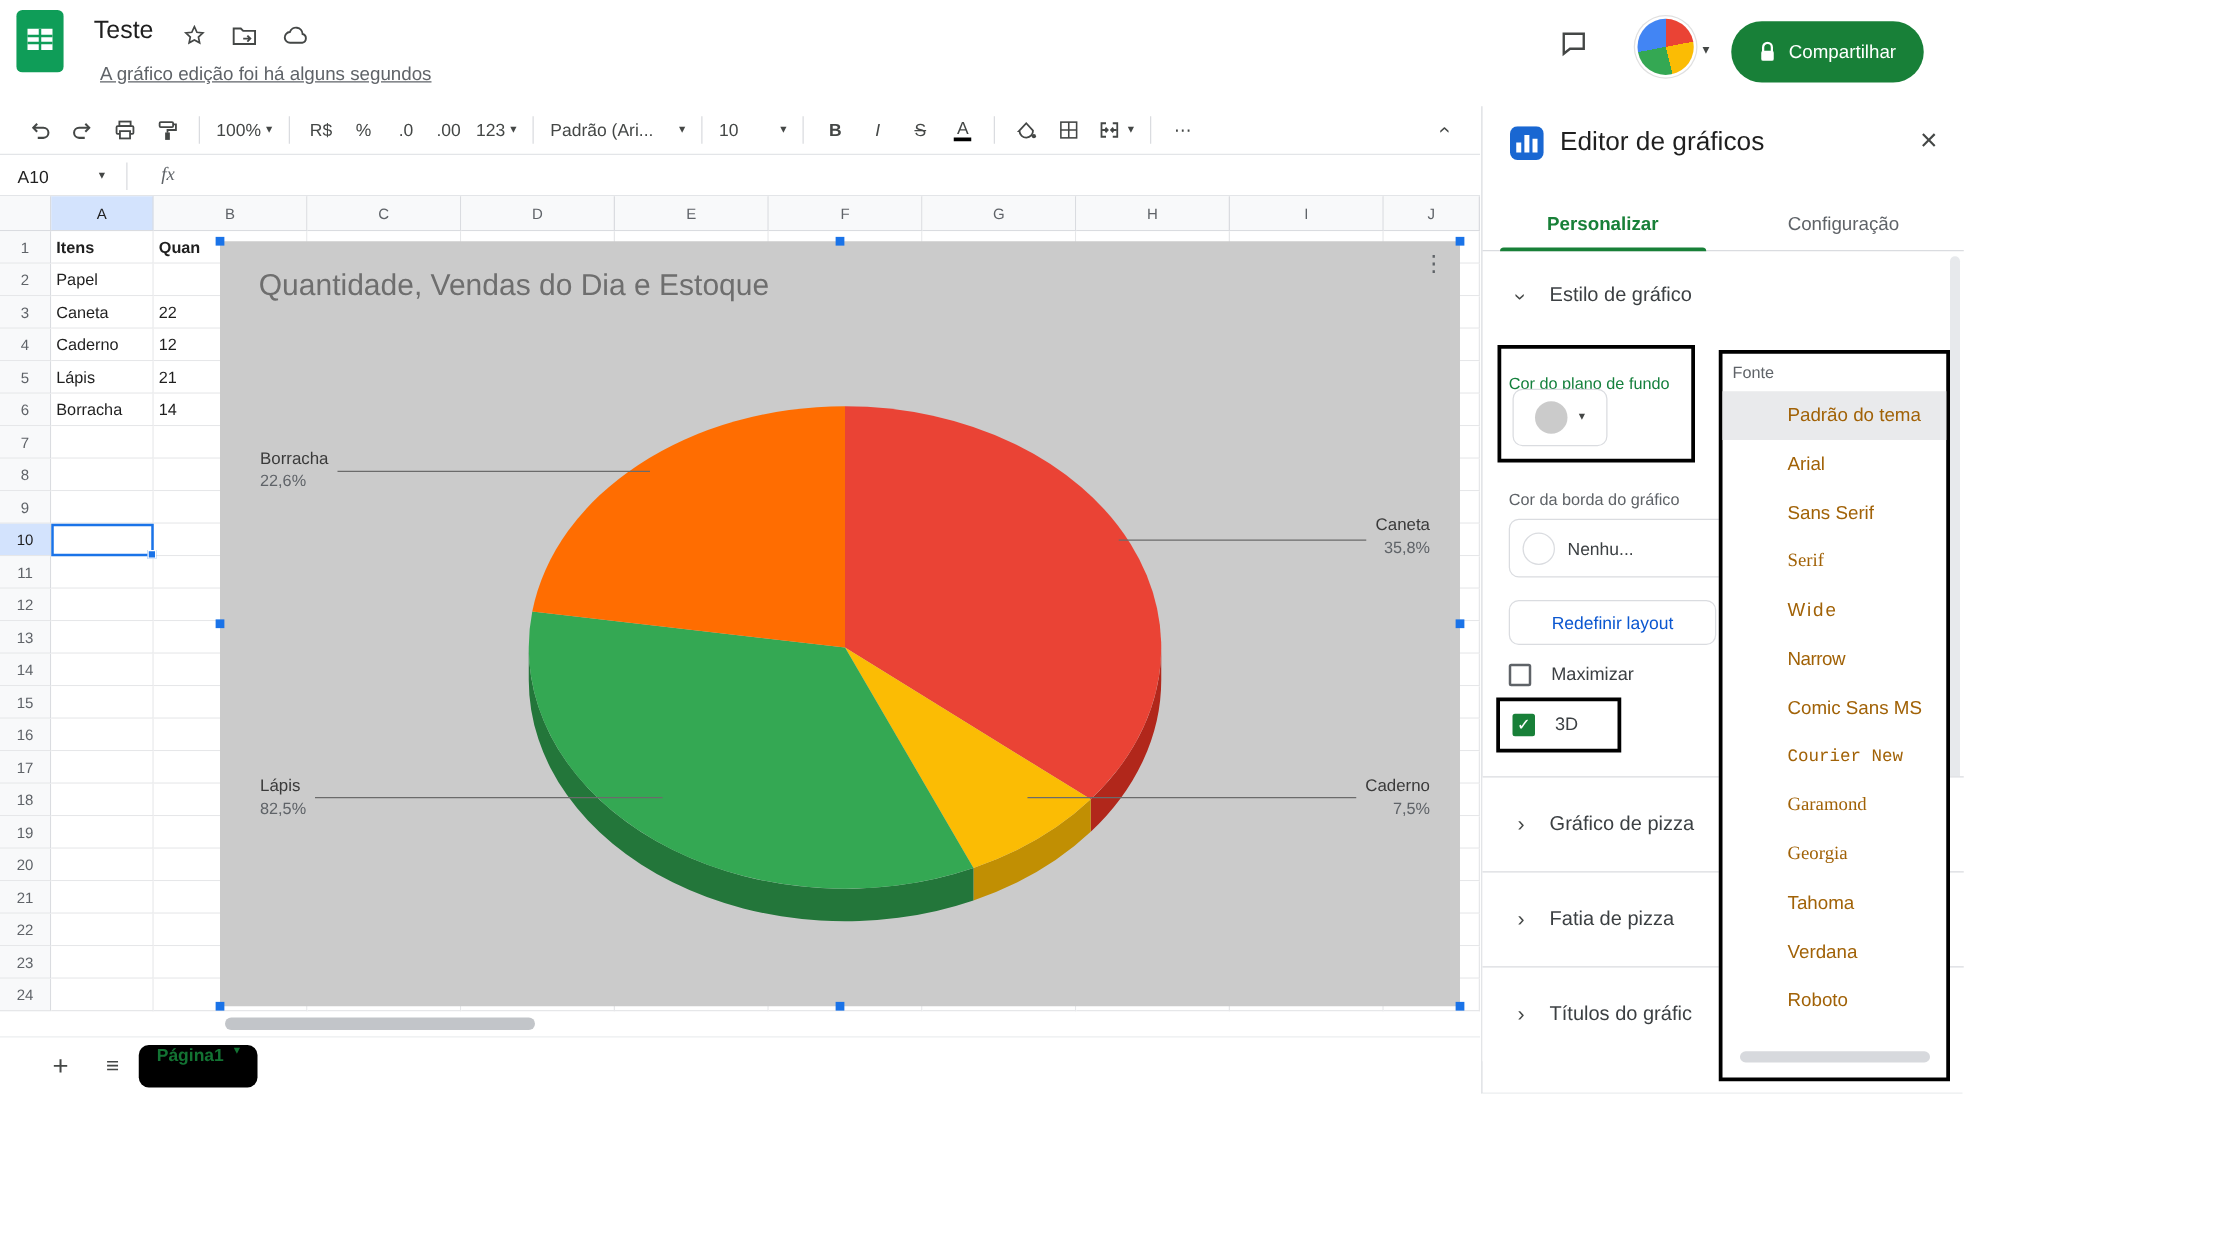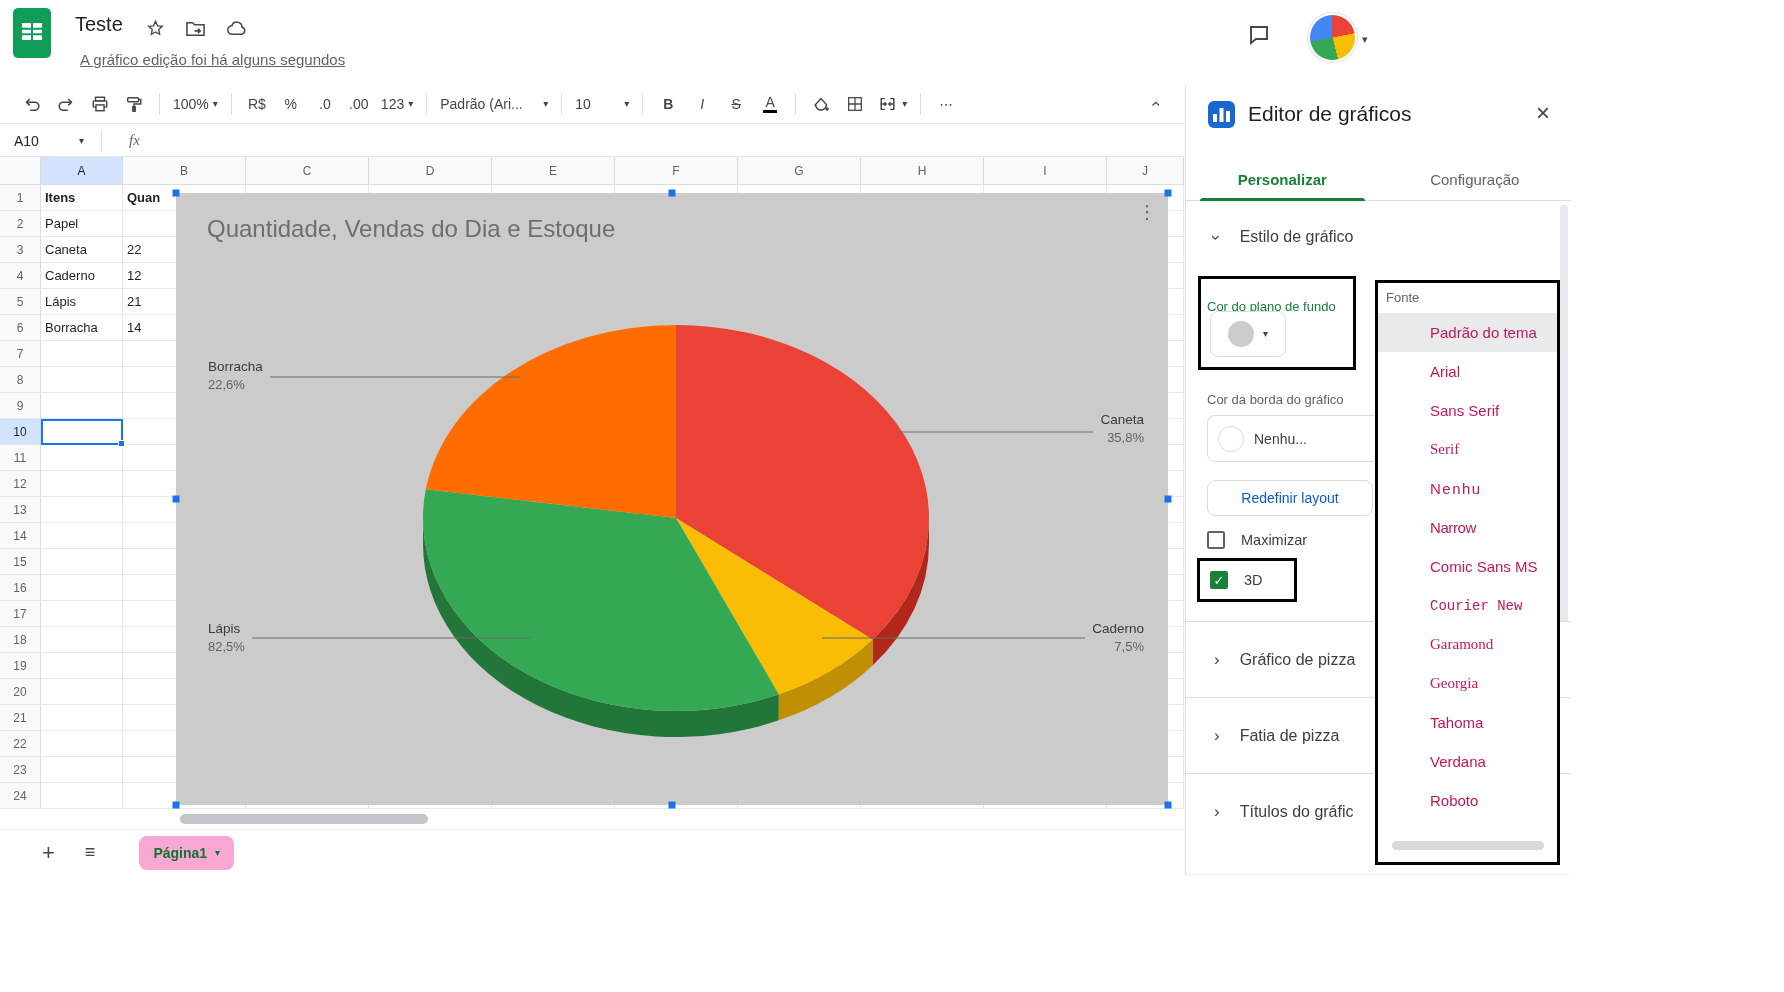--- a/index.html
+++ b/index.html
@@ -59,21 +59,21 @@
 .handle{position:absolute;width:7px;height:7px;background:#1a73e8;transform:translate(-50%,-50%)}
 .pie-label{position:absolute;line-height:18px;font-size:13.5px;color:#3a3a3a}
 .pie-label .pl-pct{font-size:13px;color:#5f6368}
 .pie-label.right{text-align:right}
 
 
 #hthumb{position:absolute;left:180px;top:814px;width:248px;height:10px;border-radius:5px;background:#c2c5c9}
 #tabbar{position:absolute;left:0;top:829px;width:1184px;height:46px;background:#fff;border-top:1px solid #eceef0;display:flex;align-items:center}
 #add-sheet{margin-left:42px;font-size:22px;color:#444746}
 #all-sheets{margin-left:30px;font-size:18px;color:#444746}
-#sheet-tab{margin-left:44px;height:34px;display:flex;align-items:center;gap:8px;padding:0 14px;background:#f9a8d4;border-radius:8px;color:#137333;font-weight:700;font-size:14px}
+#sheet-tab{margin-left:16px;height:34px;display:flex;gap:8px;padding:0 14px;background:#000000;border-radius:8px;color:#137333;font-weight:700;font-size:14px}
 
 
 #panel{position:absolute;left:1185px;top:85px;width:385px;height:790px;background:#fff;border-left:1px solid #dadce0;border-bottom:1px solid #eceef0;z-index:20}
 .pabs{position:absolute}
 #panel-title{left:62px;top:17px;font-size:21px;color:#1f1f1f}
 #panel-close{left:350px;top:14px;font-size:24px;color:#444746}
 #ptabs{left:0;top:73px;width:385px;height:43px;display:flex;border-bottom:1px solid #dadce0}
 .ptab{flex:1;display:flex;align-items:center;justify-content:center;font-size:15px;color:#5f6368;position:relative}
 .ptab.active{color:#188038;font-weight:700}
 .ptab.active::after{content:"";position:absolute;left:14px;right:14px;bottom:-1px;height:3px;border-radius:3px 3px 0 0;background:#188038}
@@ -93,21 +93,21 @@
 .cb{width:18px;height:18px;border:2px solid #5f6368;border-radius:2px;background:#fff;flex:none}
 .cb.checked{background:#188038;border-color:#188038;color:#fff;display:flex;align-items:center;justify-content:center;font-size:13px}
 #threedbox{left:11px;top:473px;width:100px;height:44px;border:3px solid #000;display:flex;align-items:center;gap:16px;padding-left:10px;font-size:14.5px;color:#3c4043;background:#fff}
 .col-row{position:absolute;left:0;width:385px;height:76px;border-top:1px solid #dadce0;display:flex;align-items:center;gap:20px;padding-left:28px;font-size:16px;color:#3c4043;background:#fff}
 #panel-scroll{left:374px;top:120px;width:8px;height:600px;background:#e7e9ec;border-radius:4px}
 
 
 #font-menu{position:absolute;left:1375px;top:280px;width:185px;height:585px;background:#fff;border:3px solid #000;z-index:40}
 #fm-label{position:absolute;left:8px;top:7px;font-size:13px;color:#5f6368}
 #fm-items{position:absolute;left:0;top:30px;width:179px}
-.fm-item{height:39px;display:flex;align-items:center;padding-left:52px;font-size:15px;color:#be185d;white-space:nowrap;overflow:hidden}
+.fm-item{height:39px;display:flex;align-items:center;padding-left:52px;font-size:15px;color:#a16207;white-space:nowrap;overflow:hidden}
 .fm-item.sel{background:#e9eaec}
 .fm-item.serif{font-family:"Liberation Serif","DejaVu Serif",serif}
 .fm-item.mono{font-family:"Liberation Mono","DejaVu Sans Mono",monospace;font-size:14px}
 .fm-item.wide{letter-spacing:1.5px}
 .fm-item.narrow{letter-spacing:-.4px}
 #fm-scroll{position:absolute;left:14px;bottom:12px;width:152px;height:9px;background:#d7d9dd;border-radius:5px}
 </style>
 </head>
 <body>
 
@@ -143,20 +143,29 @@
     <div id="menubar">
       <span id="last-edit">A gráfico edição foi há alguns segundos</span>
     </div>
     <div id="comment-btn">
       <span><svg width="26" height="24" viewBox="0 0 24 24" fill="none" stroke="#444746" stroke-width="1.9">
             <path d="M4 4h16v12H9l-5 4z"></path>
           </svg></span>
     </div>
     <div id="avatar"></div>
     <div id="avatar-caret">▾</div>
+    <div id="share-btn">
+      <span>
+          <svg width="14" height="17" viewBox="0 0 14 17">
+            <path d="M3.5 8V4.8a3.5 3.5 0 0 1 7 0V8" fill="none" stroke="#fff" stroke-width="1.8"></path>
+            <rect x="2" y="7.6" width="10" height="8" rx="1.5" fill="#fff"></rect>
+          </svg>
+        </span>
+      <span>Compartilhar</span>
+    </div>
   </div>
 
   <div id="toolbar">
     <span class="tb">
         <svg width="18" height="18" viewBox="0 0 20 20">
           <path d="M4 8h9a4.5 4.5 0 0 1 0 9H8" fill="none" stroke="#444746" stroke-width="1.8"></path>
           <path d="M7.5 4.5L4 8l3.5 3.5" fill="none" stroke="#444746" stroke-width="1.8"></path>
         </svg>
       </span>
     <span class="tb">
@@ -694,21 +703,21 @@
       </div>
     </div>
 
   <div id="font-menu">
     <div id="fm-label">Fonte</div>
     <div id="fm-items">
         <div class="fm-item sel">Padrão do tema</div>
         <div class="fm-item">Arial</div>
         <div class="fm-item">Sans Serif</div>
         <div class="fm-item serif">Serif</div>
-        <div class="fm-item wide">Nenhu</div>
+        <div class="fm-item wide">Wide</div>
         <div class="fm-item narrow">Narrow</div>
         <div class="fm-item">Comic Sans MS</div>
         <div class="fm-item mono">Courier New</div>
         <div class="fm-item serif">Garamond</div>
         <div class="fm-item serif">Georgia</div>
         <div class="fm-item">Tahoma</div>
         <div class="fm-item">Verdana</div>
         <div class="fm-item">Roboto</div>
       </div>
     <div id="fm-scroll"></div>

